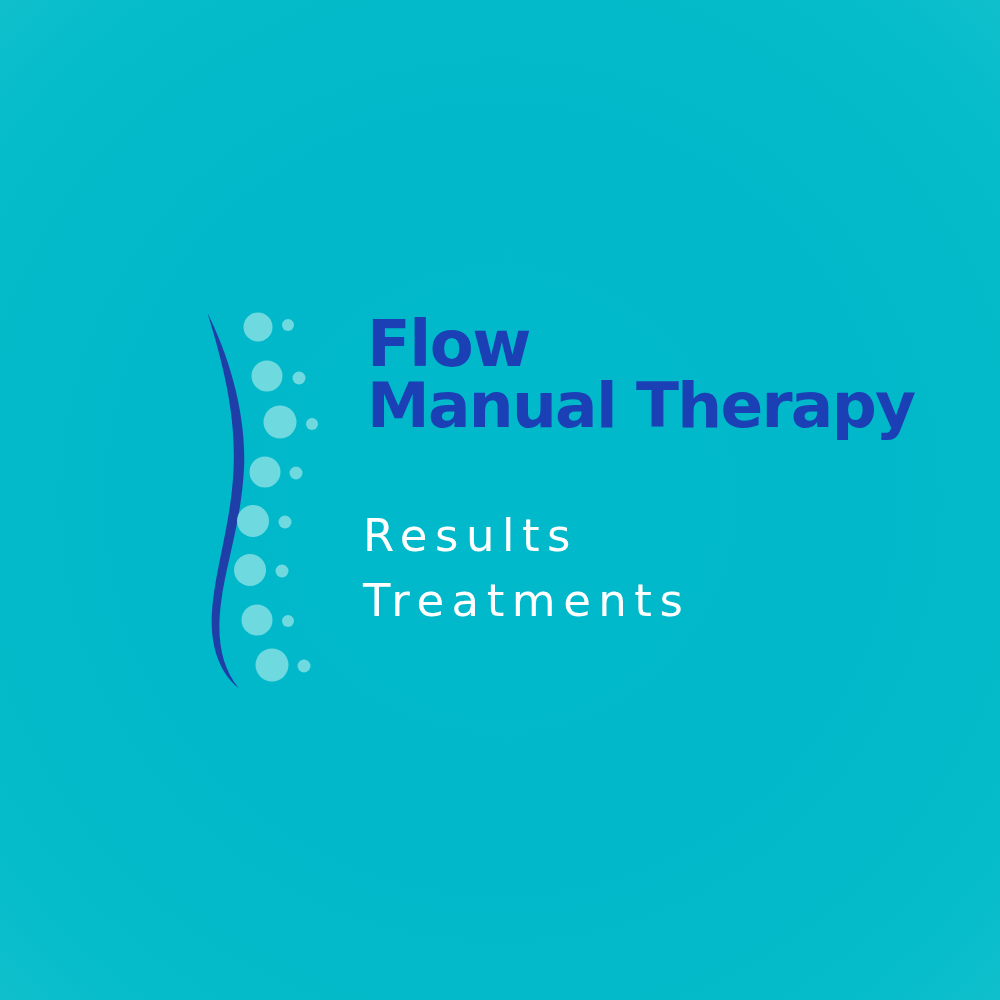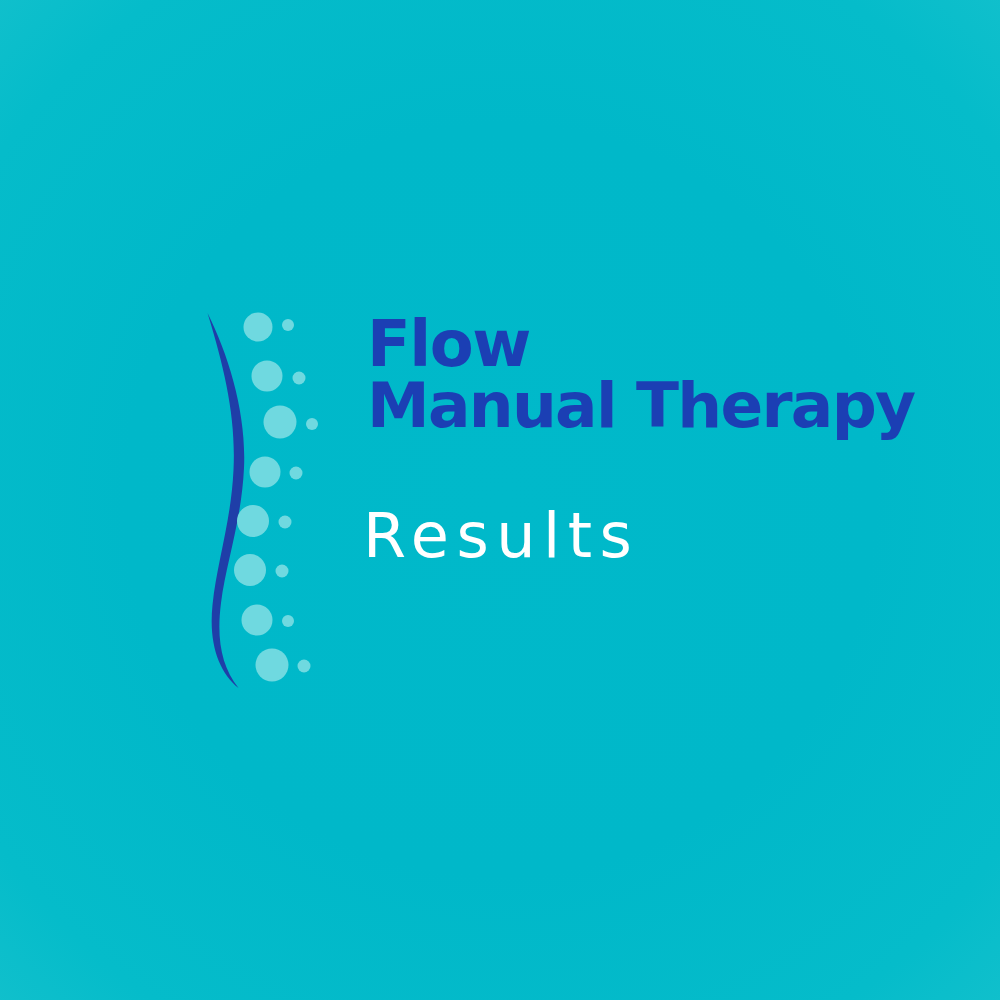--- a/index.html
+++ b/index.html
@@ -71,21 +71,21 @@
   #tagline {
     position: absolute;
     left: 168px;
     top: 203px;
     width: 560px;
   }
   .tagline-line {
     color: #ffffff;
     font-family: "DejaVu Sans", "Liberation Sans", sans-serif;
     font-weight: 400;
-    font-size: 62px;
+    font-size: 45px;
     line-height: 65px;
     letter-spacing: 7.5px;
     white-space: nowrap;
     margin: 0;
   }
 </style>
 </head>
 <body>
 
 <div id="logo-canvas">
@@ -124,16 +124,17 @@
       </svg>
     </div>
 
     <div id="wordmark">
       <div class="brand-line line-1">Flow</div>
       <div class="brand-line line-2">Manual Therapy</div>
     </div>
 
     <div id="tagline">
       <div class="tagline-line">Results</div>
+      <div class="tagline-line">Treatments</div>
     </div>
 
   </div>
 </div>
 
 </body></html>

